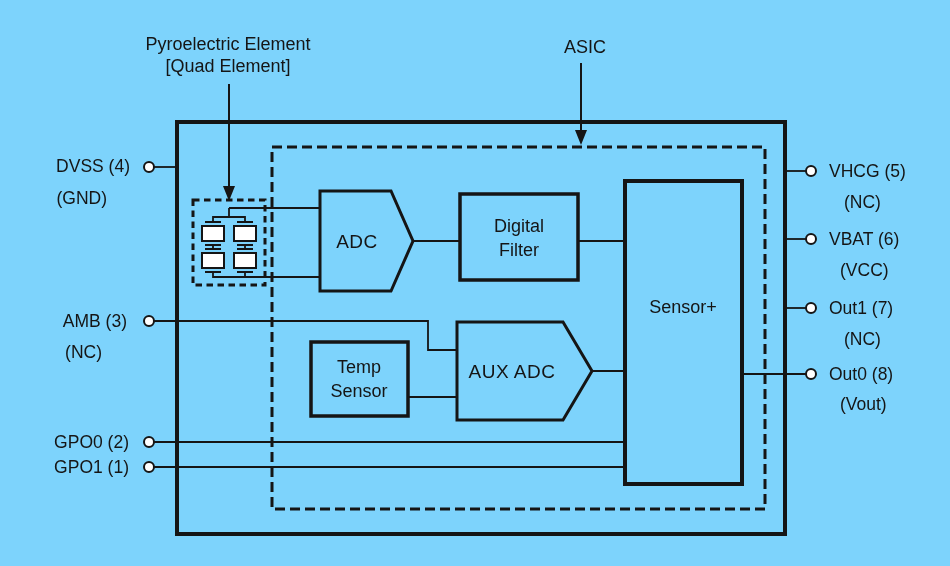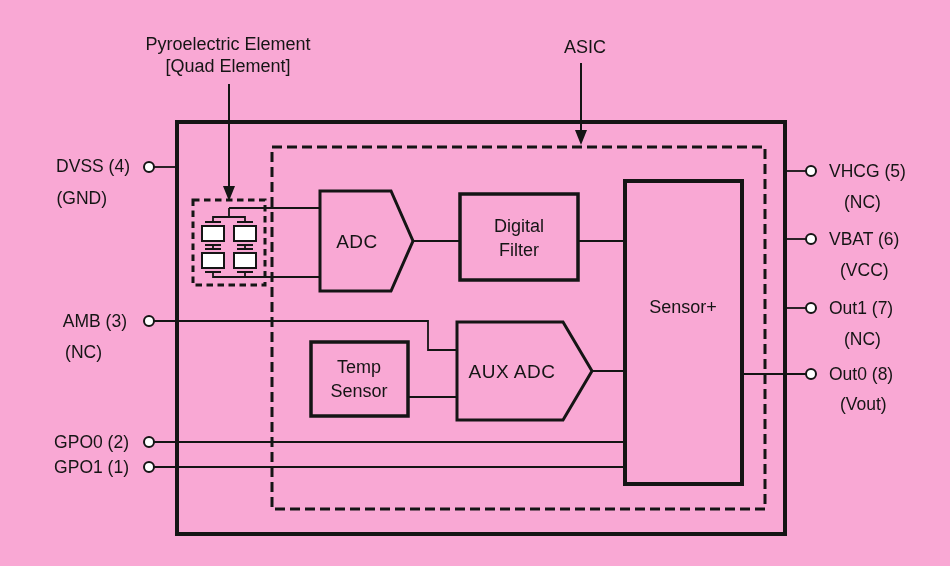--- a/index.html
+++ b/index.html
@@ -9,21 +9,21 @@
   }
   body {
     width: 950px;
     height: 566px;
     overflow: hidden;
   }
   .canvas {
     position: relative;
     width: 950px;
     height: 566px;
-    background: #f9a8d4;
+    background: #7dd3fc;
   }
   svg { display: block; }
   text {
     font-family: "Liberation Sans", "DejaVu Sans", sans-serif;
     fill: #151515;
   }
   .txt-annotation { font-size: 18px; }
   .txt-pin { font-size: 17.5px; }
   .txt-block { font-size: 18px; }
   .txt-block-lg { font-size: 19px; letter-spacing: 0.5px; }

